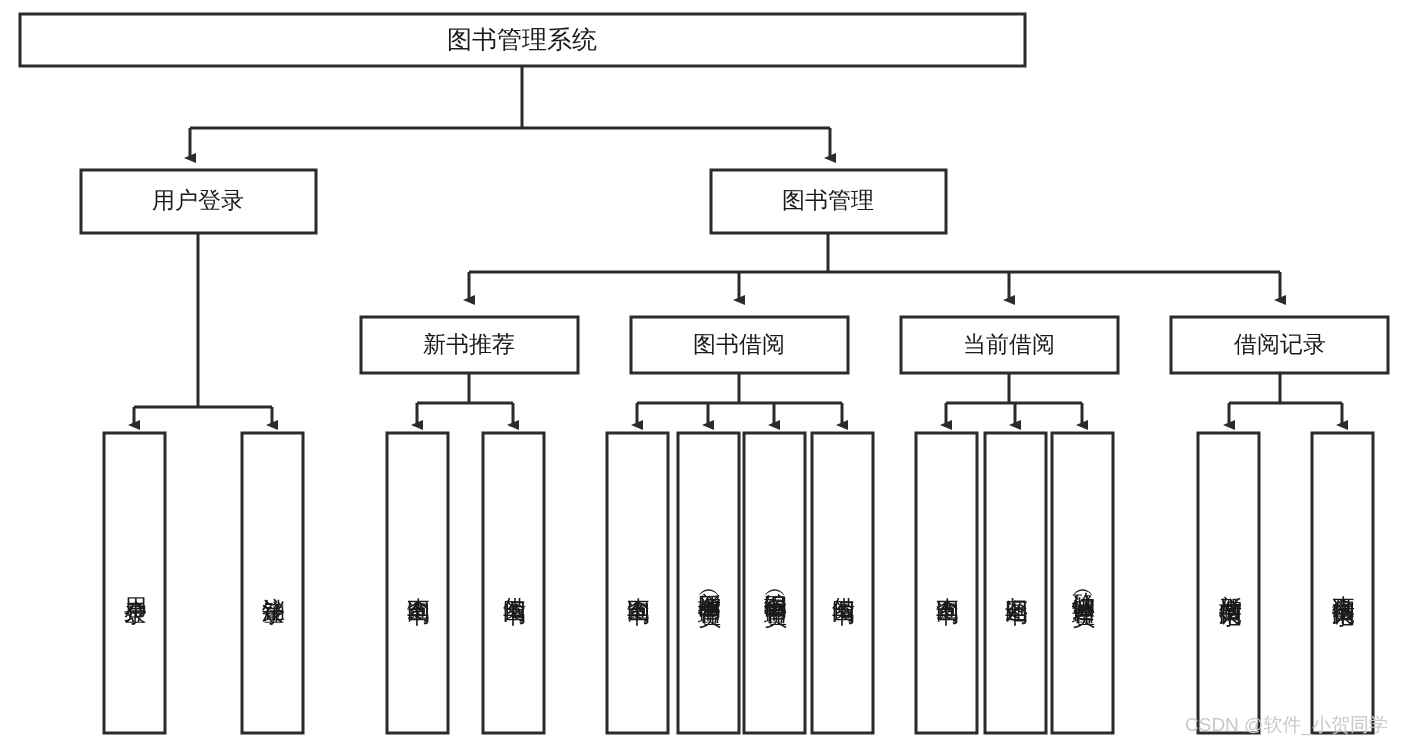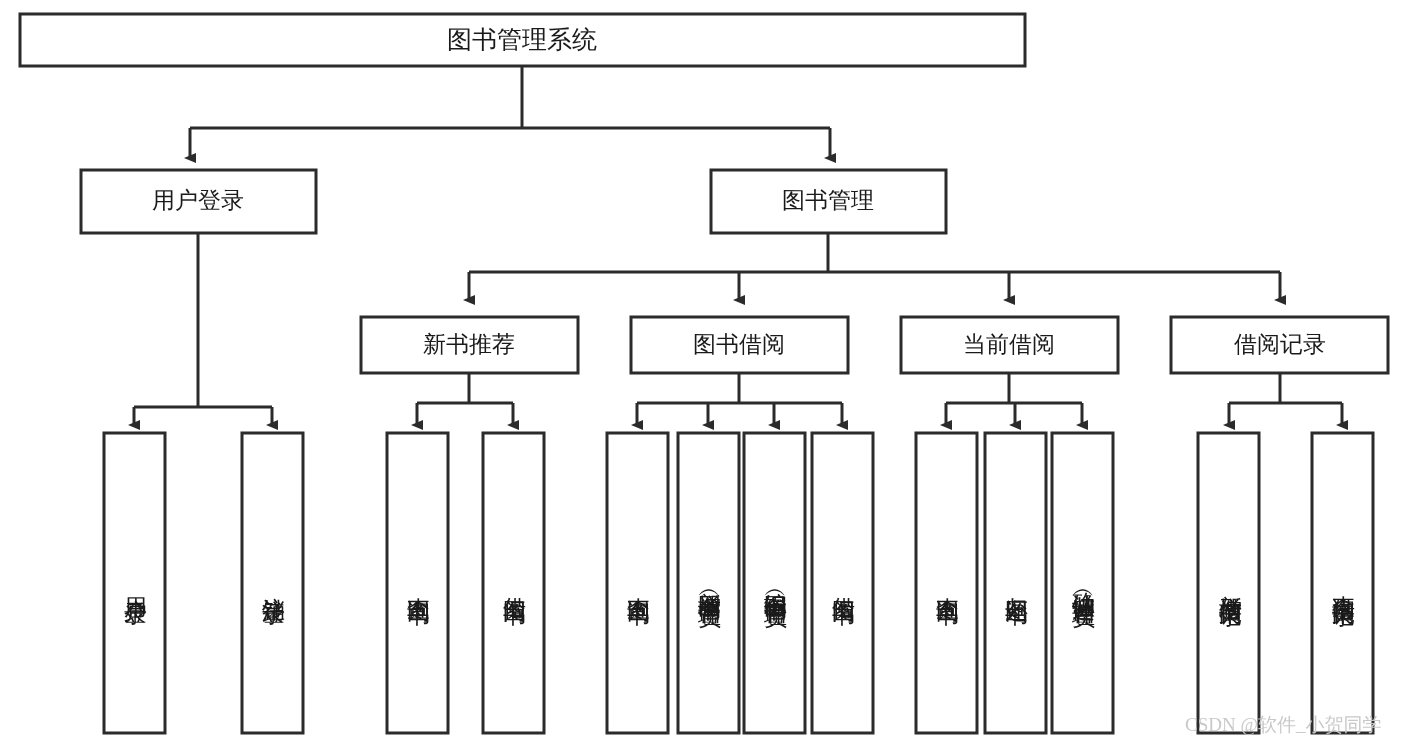--- a/index.html
+++ b/index.html
@@ -20,21 +20,21 @@
   }
   .lvl1-label{font-size:25px;}
   .lvl2-label{font-size:23px;}
   .lvl3-label{font-size:23px;}
   .leaf-label{font-size:23px;writing-mode:vertical-rl;letter-spacing:2px;}
   .watermark{
     position:absolute;
     left:1185px;top:712px;
     font-size:19px;
     color:#c9c9c9;
-    font-family:Liberation Serif, serif;
+    font-family:Liberation Sans, sans-serif;
     white-space:nowrap;
     user-select:none;
   }
 </style>
 </head>
 <body>
 
 <div id="diagram-root">
 
   <svg width="1405" height="747" viewBox="0 0 1405 747">

